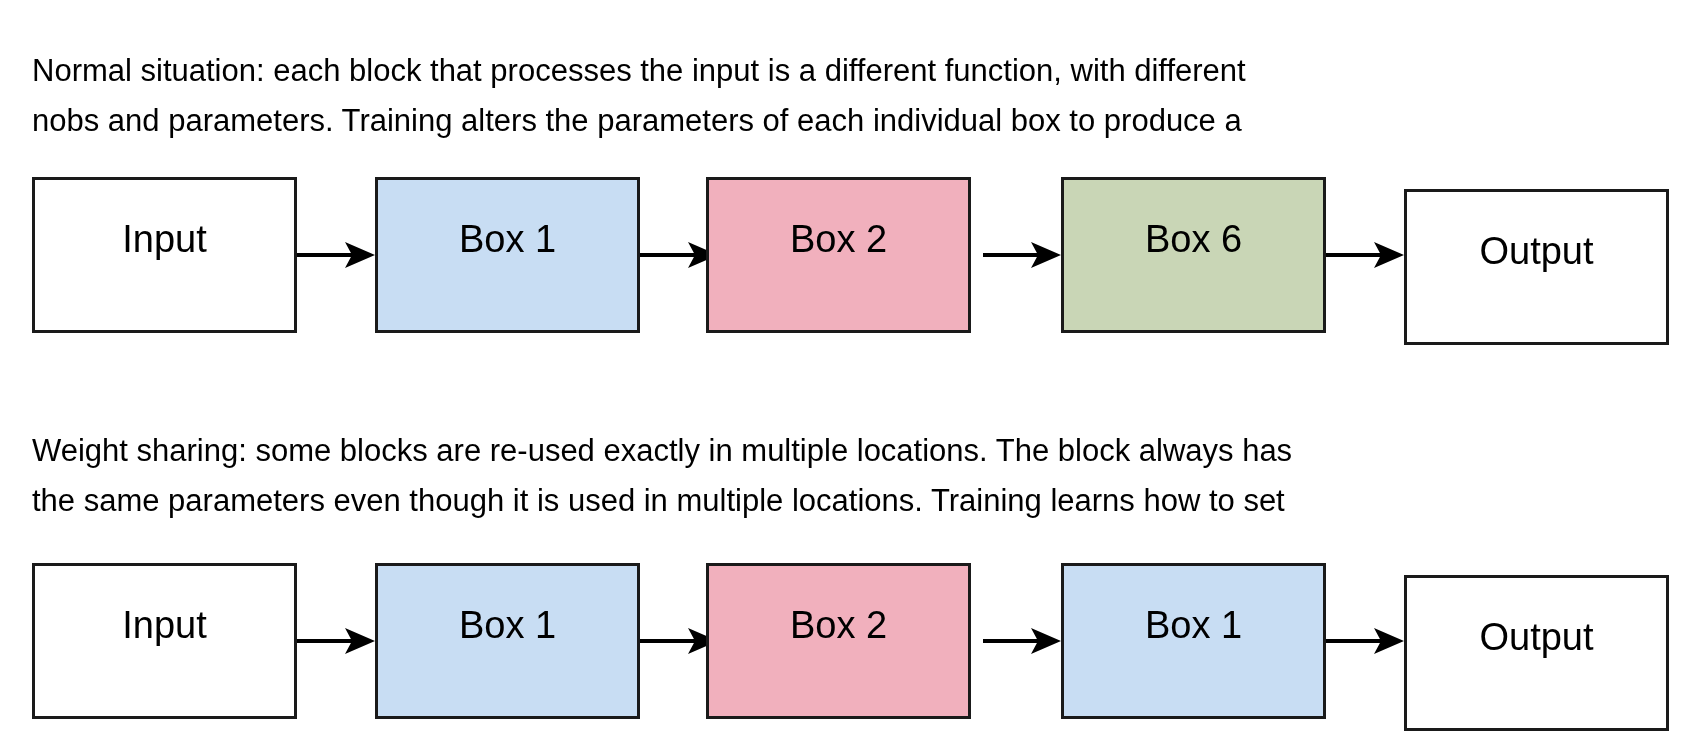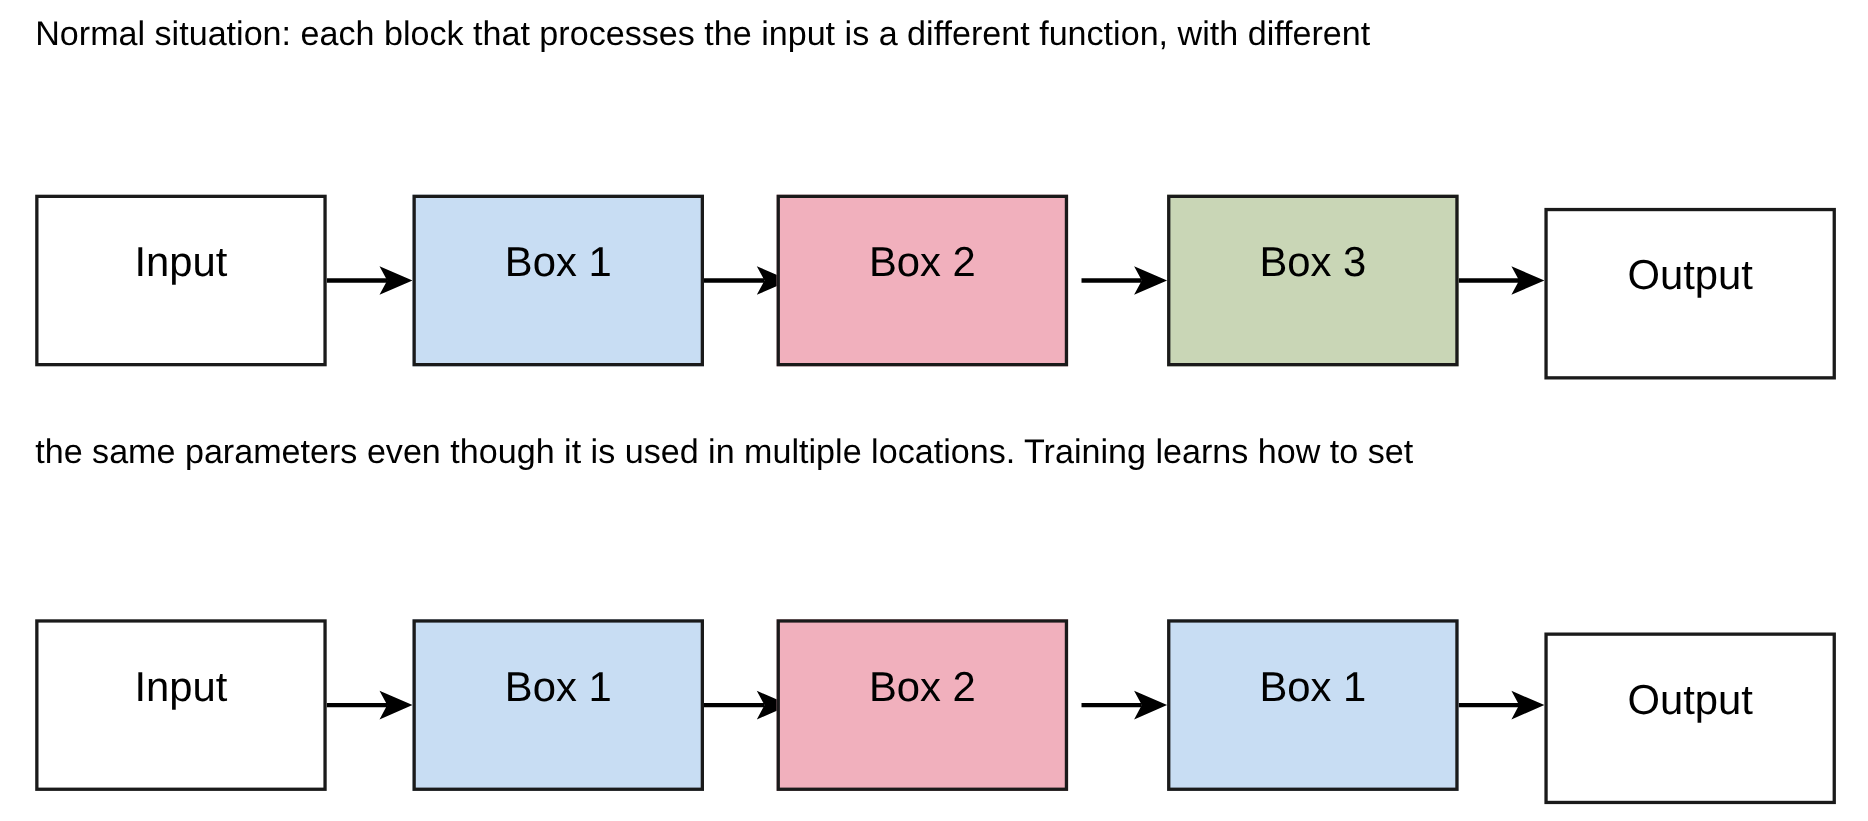--- a/index.html
+++ b/index.html
@@ -17,20 +17,21 @@
     color: #000000;
   }
   .para {
     position: absolute;
     left: 32px;
     width: 1620px;
     font-size: 31px;
     line-height: 50px;
     color: #000000;
     white-space: nowrap;
+    margin-top: 40px;
   }
   .para-1 { top: 6px; }
   .para-2 { top: 386px; }
   .flow-row {
     position: absolute;
     left: 0;
     width: 1698px;
     height: 156px;
     text-decoration: underline;
   }
@@ -71,20 +72,21 @@
   .arr-2 { left: 983px; }
   .arr-3 { left: 1326px; }
 </style>
 </head>
 <body>
 
 <div id="canvas">
 
   <div class="para para-1">
     <div>Normal situation: each block that processes the input is a different function, with different</div>
+    <div>nobs and parameters. Training alters the parameters of each individual box to produce a</div>
   </div>
 
   <div class="flow-row row-1">
     <div class="node col-0" style="background: rgb(255, 255, 255);">
       <span class="node-label">Input</span>
     </div>
     <svg class="arrow arr-0" viewBox="0 0 78 30">
       <line x1="0" y1="15" x2="55" y2="15" stroke="#000000" stroke-width="4"></line>
       <path d="M 78 15 L 48 2 L 55 15 L 48 28 Z" fill="#000000"></path>
     </svg>
@@ -96,32 +98,33 @@
       <path d="M 78 15 L 48 2 L 55 15 L 48 28 Z" fill="#000000"></path>
     </svg>
     <div class="node col-2" style="background: rgb(241, 176, 189);">
       <span class="node-label">Box 2</span>
     </div>
     <svg class="arrow arr-2" viewBox="0 0 78 30">
       <line x1="0" y1="15" x2="55" y2="15" stroke="#000000" stroke-width="4"></line>
       <path d="M 78 15 L 48 2 L 55 15 L 48 28 Z" fill="#000000"></path>
     </svg>
     <div class="node col-3" style="background: rgb(201, 214, 182);">
-      <span class="node-label">Box 3</span>
+      <span class="node-label">Box 6</span>
     </div>
     <svg class="arrow arr-3" viewBox="0 0 78 30">
       <line x1="0" y1="15" x2="55" y2="15" stroke="#000000" stroke-width="4"></line>
       <path d="M 78 15 L 48 2 L 55 15 L 48 28 Z" fill="#000000"></path>
     </svg>
     <div class="node col-4" style="background: rgb(255, 255, 255);">
       <span class="node-label">Output</span>
     </div>
   </div>
 
   <div class="para para-2">
+    <div>Weight sharing: some blocks are re-used exactly in multiple locations. The block always has</div>
     <div>the same parameters even though it is used in multiple locations. Training learns how to set</div>
   </div>
 
   <div class="flow-row row-2">
     <div class="node col-0" style="background: rgb(255, 255, 255);">
       <span class="node-label">Input</span>
     </div>
     <svg class="arrow arr-0" viewBox="0 0 78 30">
       <line x1="0" y1="15" x2="55" y2="15" stroke="#000000" stroke-width="4"></line>
       <path d="M 78 15 L 48 2 L 55 15 L 48 28 Z" fill="#000000"></path>

